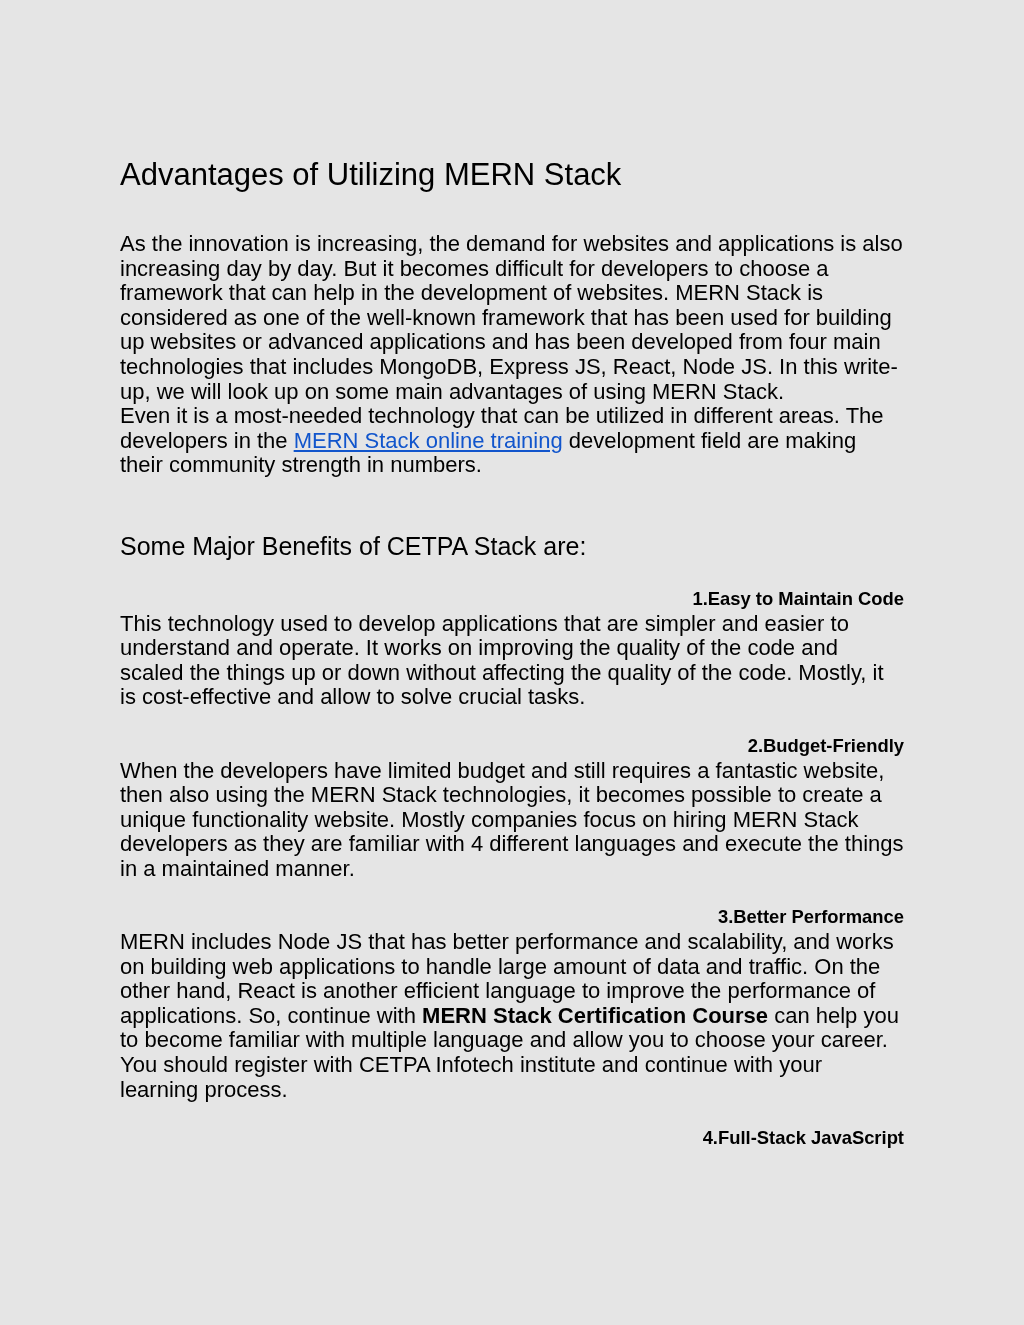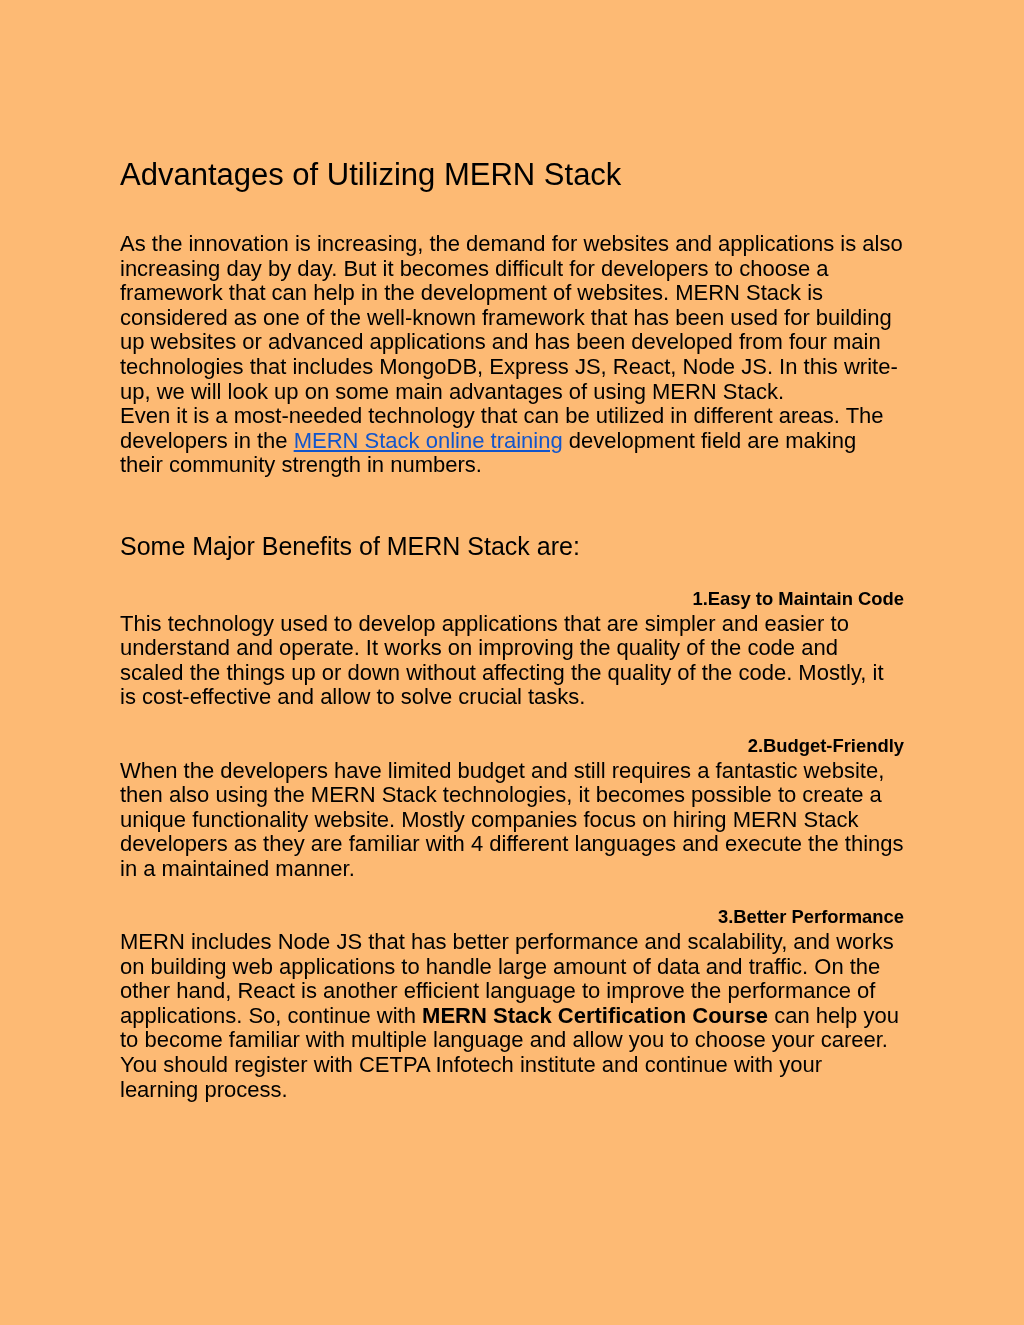--- a/index.html
+++ b/index.html
@@ -5,21 +5,21 @@
   html, body {
     margin: 0;
     padding: 0;
     background: #ffffff;
   }
   .doc {
     position: relative;
     box-sizing: border-box;
     width: 1024px;
     height: 1325px;
-    background: #fdba74;
+    background: #e5e5e5;
     padding: 154px 120px 0 120px;
     font-family: "Liberation Sans", sans-serif;
     color: #000000;
     overflow: hidden;
   }
   .title {
     font-size: 31px;
     line-height: 41px;
     font-weight: 400;
     margin: 0;
@@ -63,32 +63,35 @@
 <body>
 
 <div class="doc">
 
   <h1 class="title">Advantages of Utilizing MERN Stack</h1>
 
   <p class="body-text p-intro-1">As the innovation is increasing, the demand for websites and applications is also increasing day by day. But it becomes difficult for developers to choose a framework that can help in the development of websites. MERN Stack is considered as one of the well-known framework that has been used for building up websites or advanced applications and has been developed from four main technologies that includes MongoDB, Express JS, React, Node JS. In this write-up, we will look up on some main advantages of using MERN Stack.</p>
 
   <p class="body-text p-intro-2"><span>Even it is a most-needed technology that can be utilized in different areas. The developers in the </span><a class="doc-link" href="#">MERN Stack online training</a><span> development field are making their community strength in numbers.</span></p>
 
-  <h2 class="section-heading">Some Major Benefits of MERN Stack are:</h2>
+  <h2 class="section-heading">Some Major Benefits of CETPA Stack are:</h2>
 
 
   <div class="benefit">
     <div class="benefit-head"><span class="benefit-num">1.</span><span>Easy to Maintain Code</span></div>
     <p class="body-text">This technology used to develop applications that are simpler and easier to understand and operate. It works on improving the quality of the code and scaled the things up or down without affecting the quality of the code. Mostly, it is cost-effective and allow to solve crucial tasks.</p>
   </div>
 
   <div class="benefit">
     <div class="benefit-head"><span class="benefit-num">2.</span><span>Budget-Friendly</span></div>
     <p class="body-text">When the developers have limited budget and still requires a fantastic website, then also using the MERN Stack technologies, it becomes possible to create a unique functionality website. Mostly companies focus on hiring MERN Stack developers as they are familiar with 4 different languages and execute the things in a maintained manner.</p>
   </div>
 
   <div class="benefit">
     <div class="benefit-head"><span class="benefit-num">3.</span><span>Better Performance</span></div>
     <p class="body-text"><span>MERN includes Node JS that has  better performance and scalability, and works on building web applications to handle large amount of data and traffic. On the other hand, React is another efficient language to improve the performance of applications. So, continue with </span><span class="bold">MERN Stack Certification Course</span><span> can help you to become familiar with multiple language and allow you to choose your career. You should register with CETPA Infotech institute and continue with your learning process.</span></p>
   </div>
 
+  <div class="benefit">
+    <div class="benefit-head"><span class="benefit-num">4.</span><span>Full-Stack JavaScript</span></div>
+  </div>
 
 </div>
 
 </body></html>

